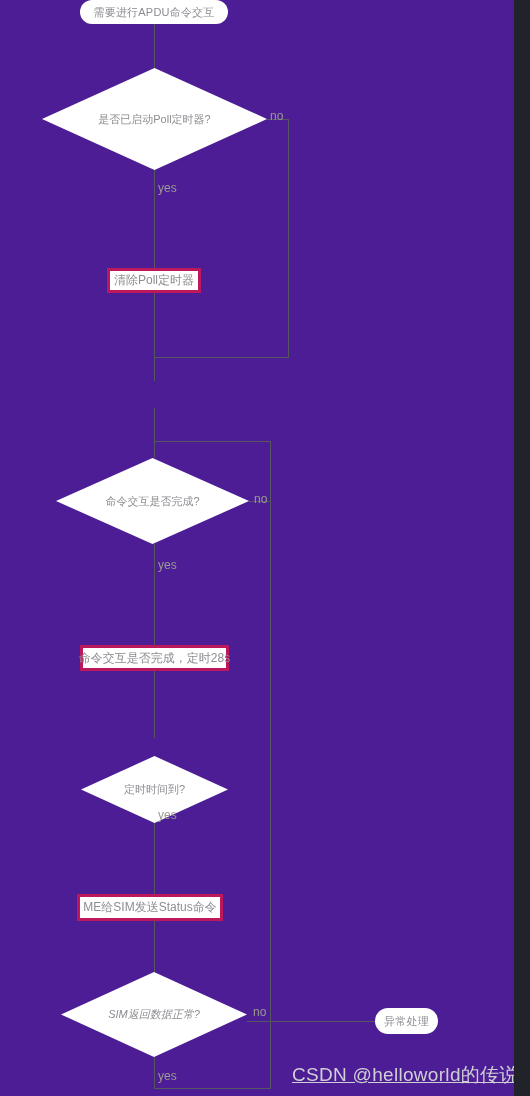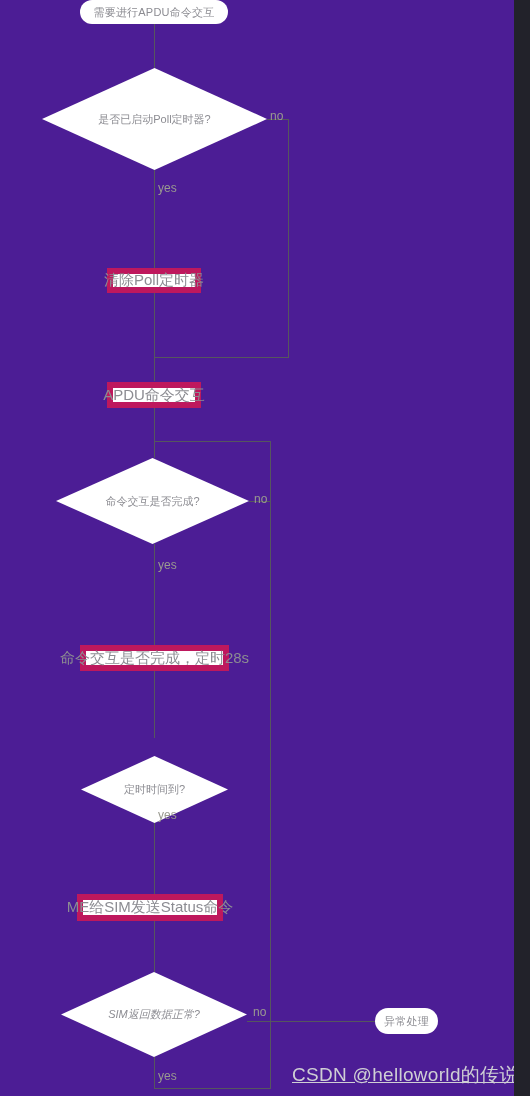--- a/index.html
+++ b/index.html
@@ -41,26 +41,26 @@
     color: #8c8c92;
     font-size: 11px;
     letter-spacing: 0.2px;
     white-space: nowrap;
   }
 
   
   .box {
     position: absolute;
     background: #ffffff;
-    border: 6px solid #be185d;
+    border: 3px solid #be185d;
     display: flex;
     align-items: center;
     justify-content: center;
     color: #8c8c92;
-    font-size: 15px;
+    font-size: 12px;
     white-space: nowrap;
     box-sizing: border-box;
   }
 
   
   .diamond {
     position: absolute;
     display: flex;
     align-items: center;
     justify-content: center;
@@ -138,23 +138,20 @@
 
   <div class="diamond" style="left:42px; top:68px; width:225px; height:102px;">
     <span class="shape"></span>
     <span class="dlabel">是否已启动Poll定时器?</span>
   </div>
 
   <div class="box" style="left:107px; top:268px; width:94px; height:25px;">
     <span>清除Poll定时器</span>
   </div>
 
-  <div class="box" style="left:107px; top:382px; width:94px; height:26px;">
-    <span>APDU命令交互</span>
-  </div>
 
   <div class="diamond" style="left:56px; top:458px; width:193px; height:86px;">
     <span class="shape"></span>
     <span class="dlabel">命令交互是否完成?</span>
   </div>
 
   <div class="box" style="left:80px; top:645px; width:149px; height:26px;">
     <span>命令交互是否完成，定时28s</span>
   </div>
 

